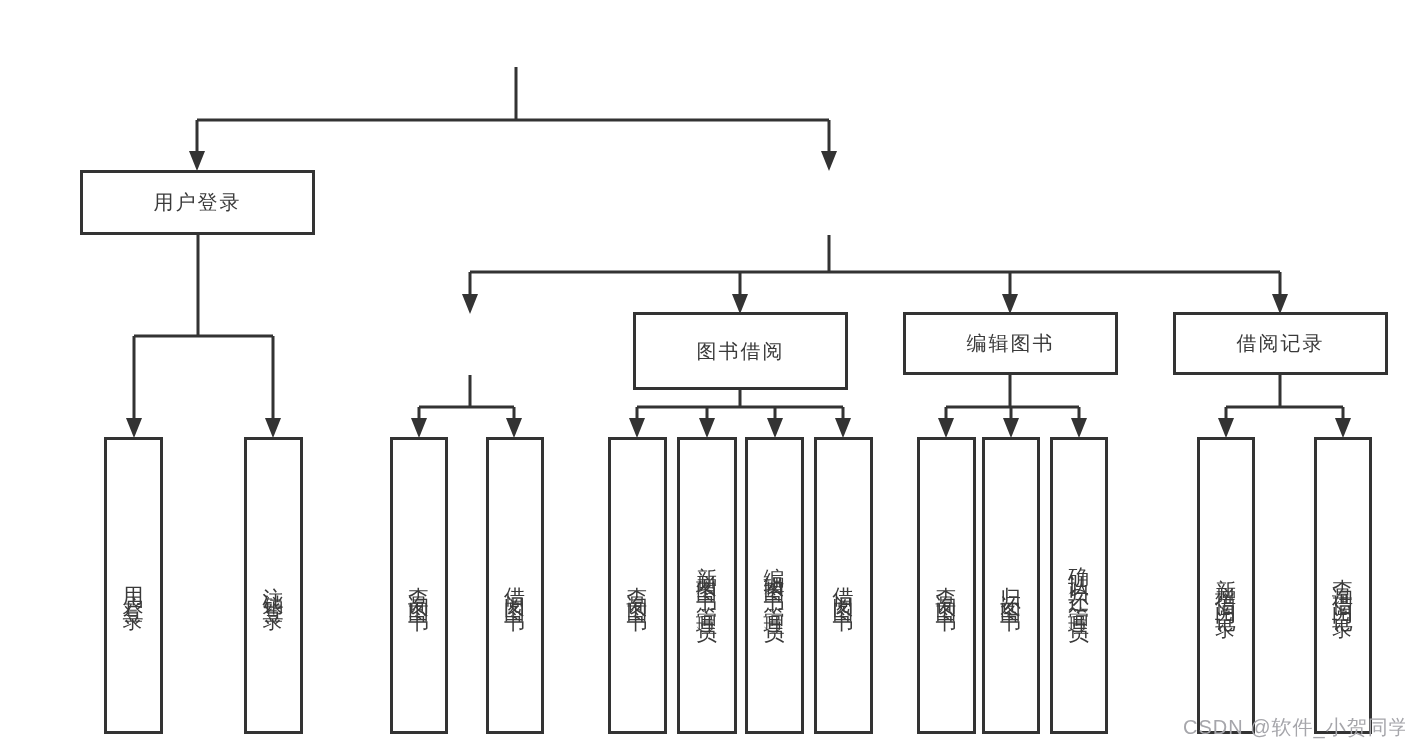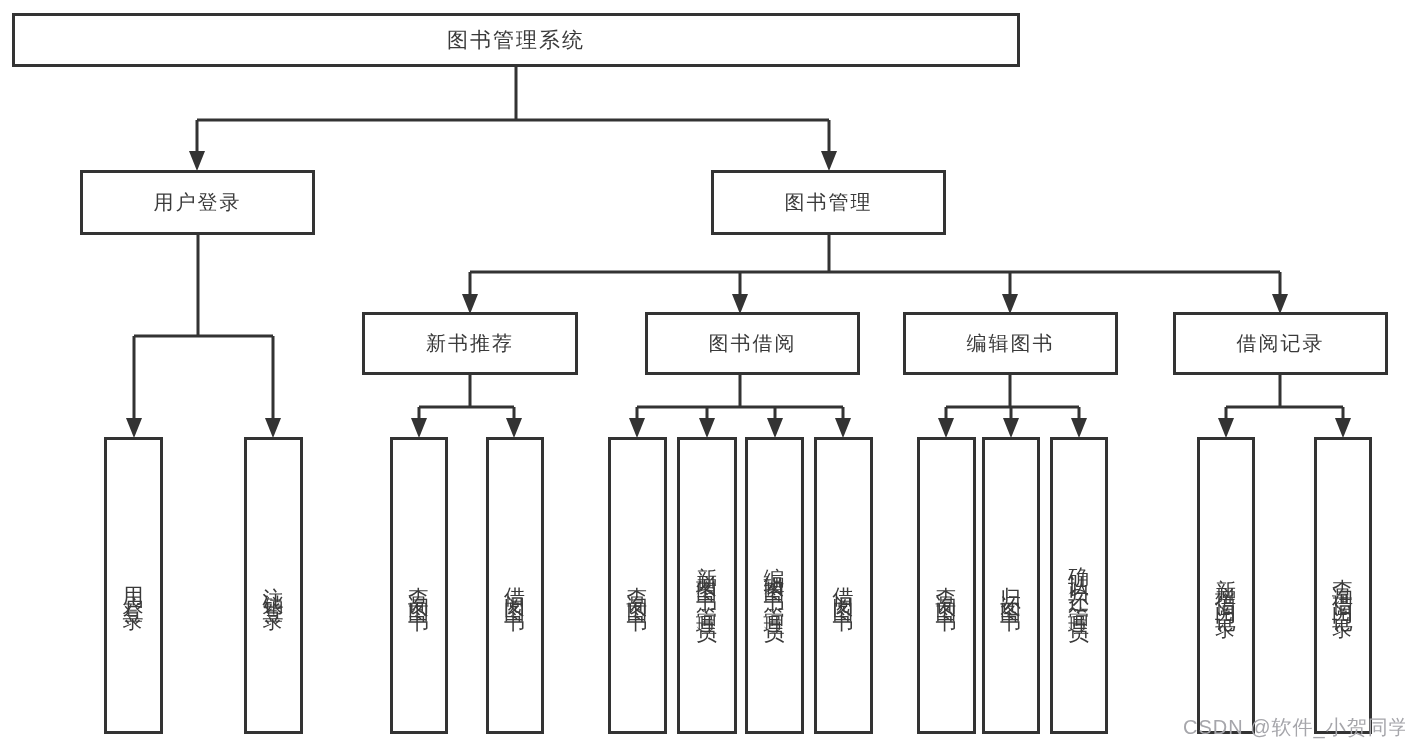--- a/index.html
+++ b/index.html
@@ -122,27 +122,24 @@
       <polygon points="767,418 783,418 775,438"></polygon>
       <polygon points="835,418 851,418 843,438"></polygon>
       <polygon points="938,418 954,418 946,438"></polygon>
       <polygon points="1003,418 1019,418 1011,438"></polygon>
       <polygon points="1071,418 1087,418 1079,438"></polygon>
       <polygon points="1218,418 1234,418 1226,438"></polygon>
       <polygon points="1335,418 1351,418 1343,438"></polygon>
     </g>
   </svg>
 
-  <div class="hbox root-box" style="left:12px; top:13px; width:1008px; height:54px;">图书管理系统</div>
 
   <div class="hbox" style="left:80px; top:170px; width:235px; height:65px;">用户登录</div>
-  <div class="hbox" style="left:711px; top:170px; width:235px; height:65px;">图书管理</div>
 
-  <div class="hbox" style="left:362px; top:312px; width:216px; height:63px;">新书推荐</div>
-  <div class="hbox" style="left:633px; top:312px; width:215px; height:63px;margin-left:12px;">图书借阅</div>
+  <div class="hbox" style="left:633px; top:312px; width:215px; height:78px;">图书借阅</div>
   <div class="hbox" style="left:903px; top:312px; width:215px; height:63px;">编辑图书</div>
   <div class="hbox" style="left:1173px; top:312px; width:215px; height:63px;">借阅记录</div>
 
   <div class="vbox" style="left:104px; width:59px;">用户登录</div>
   <div class="vbox" style="left:244px; width:59px;">注销登录</div>
 
   <div class="vbox" style="left:390px; width:58px;">查询图书</div>
   <div class="vbox" style="left:486px; width:58px;">借阅图书</div>
 
   <div class="vbox" style="left:608px; width:59px;">查询图书</div>

